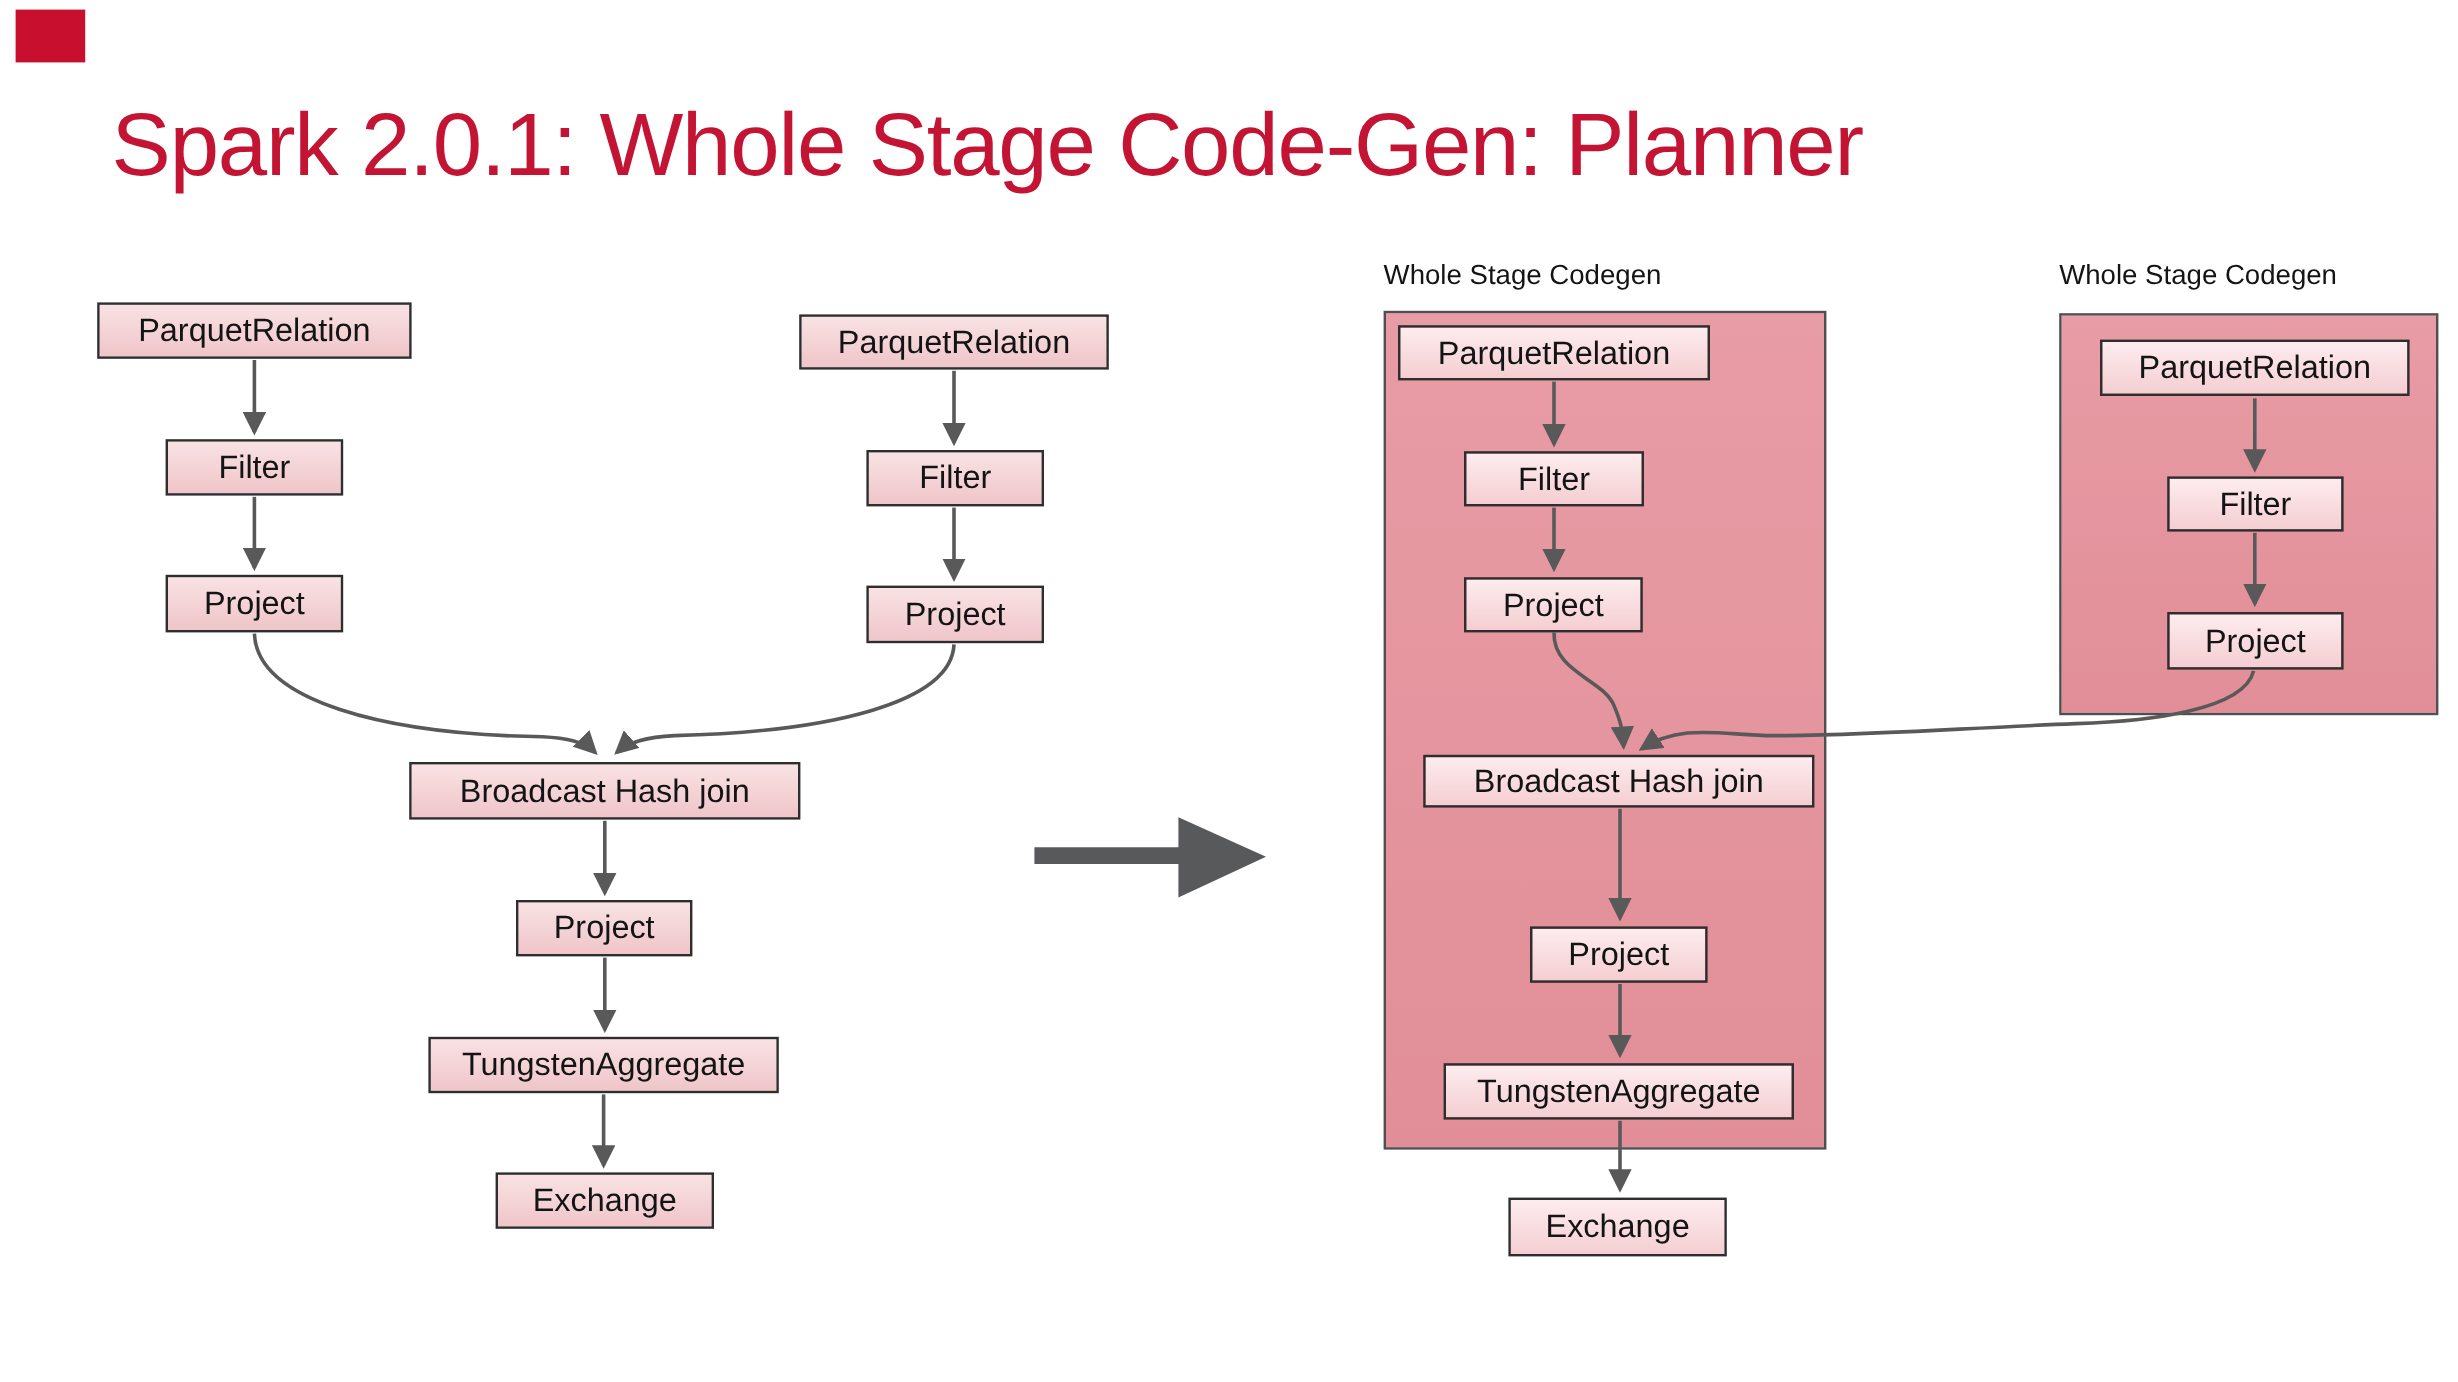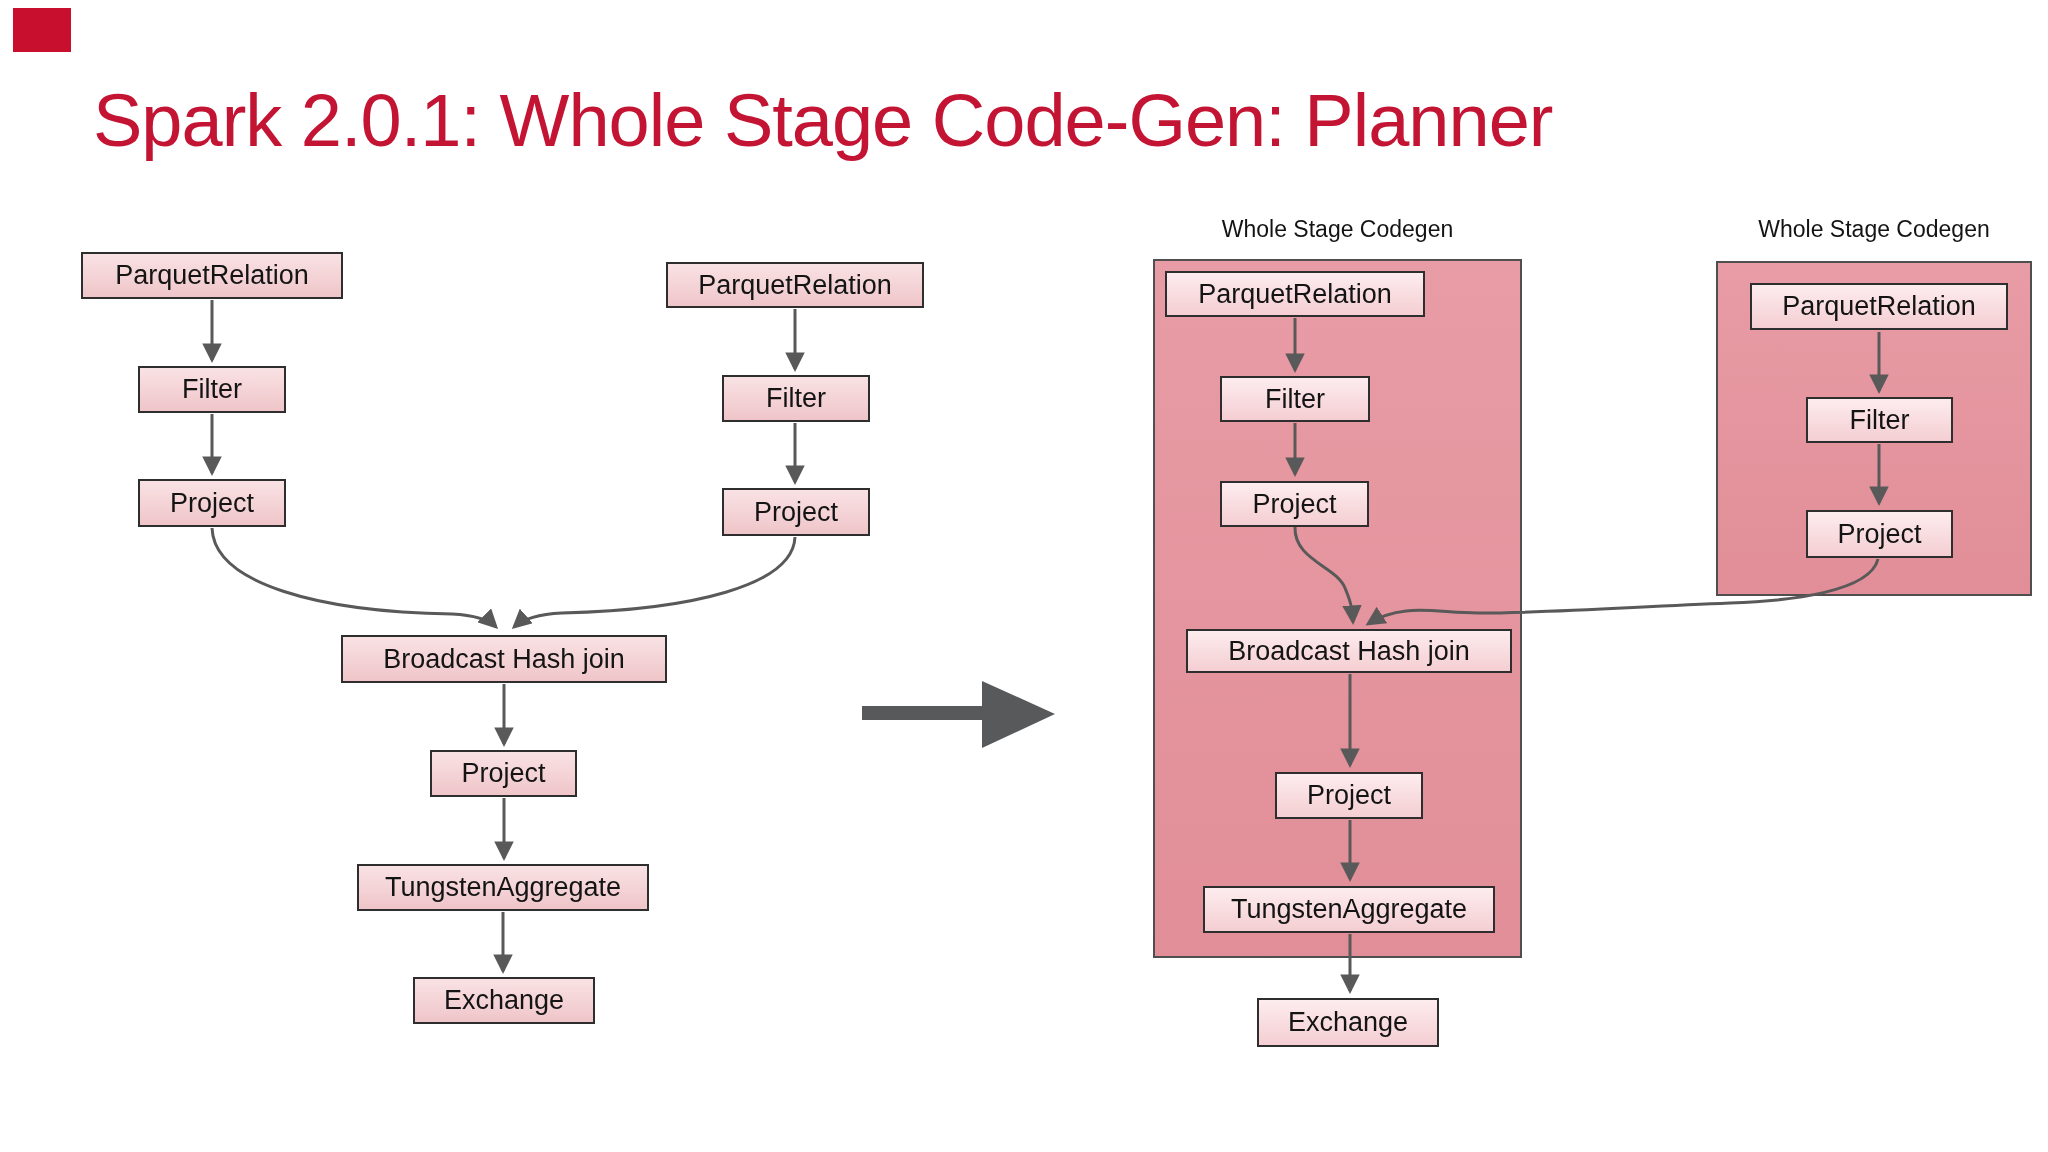--- a/index.html
+++ b/index.html
@@ -9,21 +9,21 @@
   .title{position:absolute;left:93px;top:78px;width:1700px;font-size:74px;font-weight:400;
          color:#c41434;white-space:nowrap;letter-spacing:-1px;}
   
   .node{position:absolute;display:flex;align-items:center;justify-content:center;
         border:2px solid #2e2e2e;box-sizing:border-box;color:#141414;font-size:27px;
         background:linear-gradient(180deg,#f9e2e4 0%,#efc5c9 100%);}
   .node.rt{background:linear-gradient(180deg,#fdecee 0%,#f4ced2 100%);}
   
   .container{position:absolute;border:2px solid #4f4f4f;box-sizing:border-box;
              background:linear-gradient(180deg,#e89ca5 0%,#e18e98 100%);}
-  .stage-label{position:absolute;text-align:center;font-size:23px;color:#141414;}
+  .stage-label{position:absolute;font-size:23px;color:#141414;}
   svg.wires{position:absolute;left:0;top:0;pointer-events:none;}
   .footer-copy{position:absolute;left:1560px;top:1103px;font-size:19px;color:#c2410c;white-space:nowrap;}
   .logo{position:absolute;left:1820px;top:1088px;font-size:44px;font-weight:bold;color:#c41434;
         letter-spacing:0px;transform:scaleX(1.08);transform-origin:left;white-space:nowrap;}
   .page-num{position:absolute;left:1896px;top:1096px;font-size:30px;color:#777777;}
 </style>
 </head>
 <body>
 
 <div class="slide">

